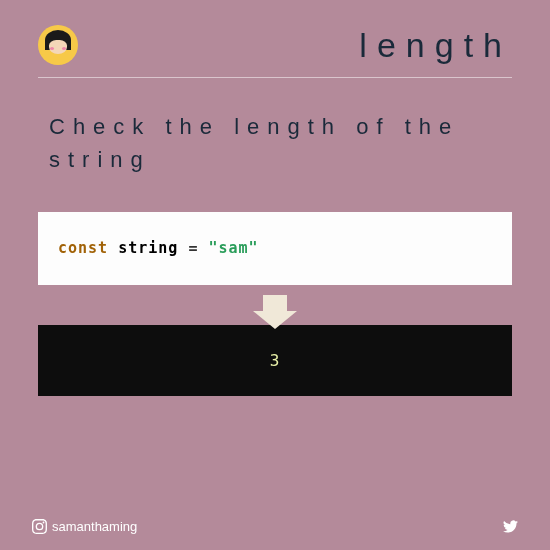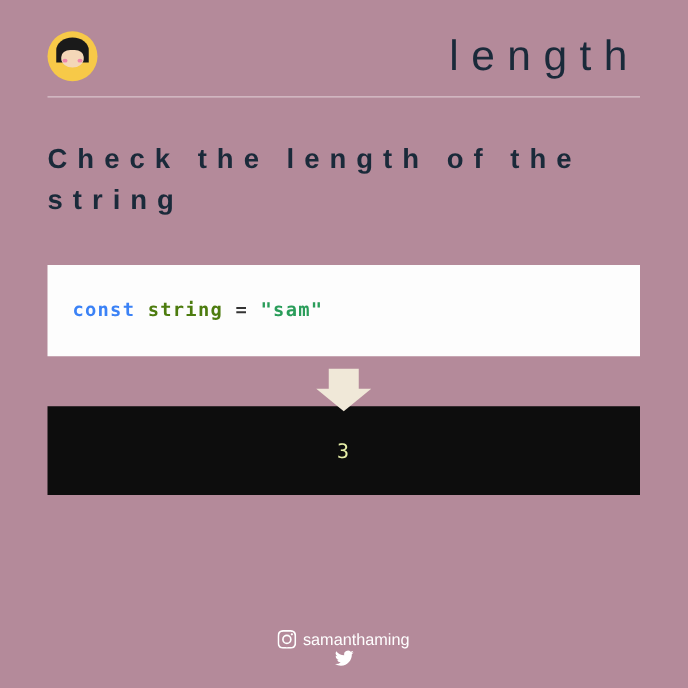--- a/index.html
+++ b/index.html
@@ -71,37 +71,38 @@
       color: #1a2a3a;
     }
     .divider {
       margin: 0 38px;
       border: none;
       border-top: 1px solid rgba(255,255,255,0.5);
     }
     .subtitle {
       padding: 32px 38px 18px 38px;
       font-size: 22px;
-      font-weight: 700;
+      font-weight: 400;
       letter-spacing: 8px;
       color: #1a2a3a;
       line-height: 1.5;
+      margin-left: 11px;
     }
     .code-block {
       margin: 18px 38px 0 38px;
       background: #fdfdfd;
       padding: 22px 20px;
       font-family: 'Menlo', 'Consolas', monospace;
       font-size: 15px;
       letter-spacing: 1px;
       line-height: 1.9;
       font-weight: 600;
     }
-    .kw { color: #3b82f6; }
-    .var { color: #4d7c0f; }
+    .kw { color: #a16207; }
+    .var { color: #000000; }
     .op { color: #333; }
     .str { color: #2a9d5a; }
     .prop { color: #d94a6b; }
     .dot { color: #1e6fd9; }
     .arrow-wrap {
       display: flex;
       justify-content: center;
       margin: 10px 0 6px 0;
     }
     .arrow {
@@ -136,21 +137,20 @@
       bottom: 16px;
       left: 0;
       right: 0;
       display: flex;
       justify-content: space-between;
       align-items: center;
       padding: 0 32px;
       color: #fff;
       font-size: 13px;
       font-weight: 400;
-      flex-direction: column;
     }
     .footer-item {
       display: flex;
       align-items: center;
       gap: 5px;
     }
     .icon {
       display: inline-flex;
       align-items: center;
       justify-content: center;

